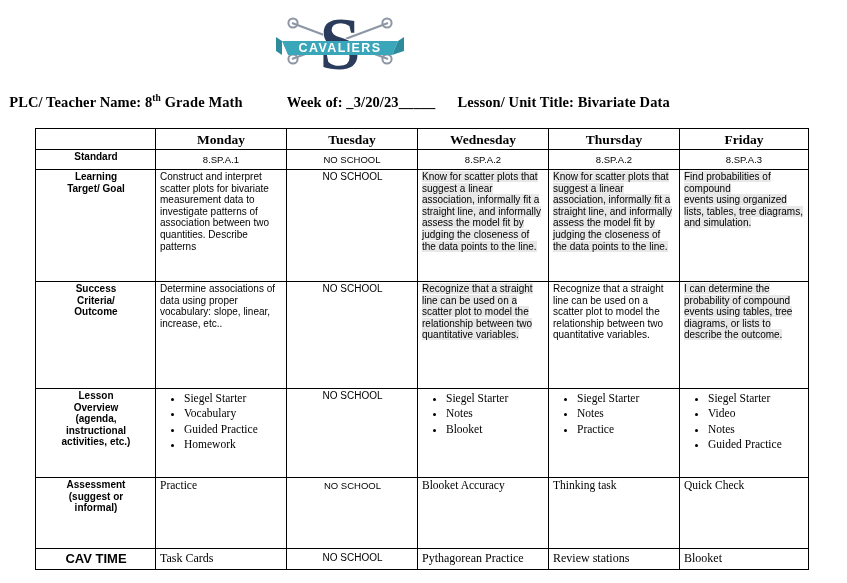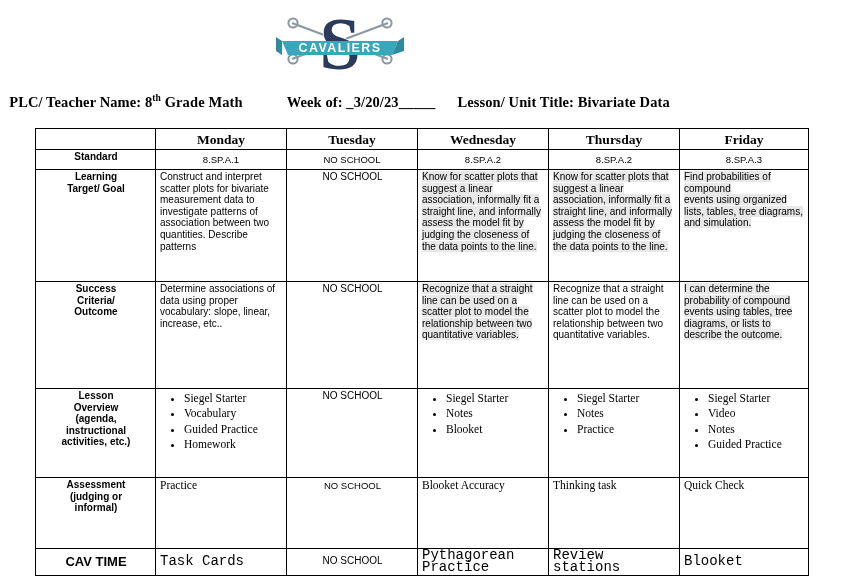--- a/index.html
+++ b/index.html
@@ -160,22 +160,22 @@
 
   tr.r-ct td {
     vertical-align: middle;
     padding-top: 1px;
   }
   tr.r-ct td.rowlabel {
     font-size: 13px;
     margin-top: 38px;
   }
   tr.r-ct td.val {
-    font-family: Liberation Mono, monospace;
-    font-size: 14px;
+    font-family: Liberation Serif, serif;
+    font-size: 12px;
   }
   tr.r-ct td.noschool { vertical-align: middle; padding-top: 0; }
   tr.r-as td.val, tr.r-as td.noschool {
     font-family: "Liberation Serif", serif;
     font-size: 11.5px;
     padding-top: 2px;
   }
   tr.r-as td.noschool {
     font-family: "Liberation Sans", sans-serif;
     font-size: 9.5px;
@@ -320,21 +320,21 @@
               <li>Video</li>
               <li>Notes</li>
               <li>Guided Practice</li>
             </ul>
         </td>
       </tr>
 
       <tr class="r-as">
         <td class="rowlabel">
           <div>Assessment</div>
-          <div>(judging or</div>
+          <div>(suggest or</div>
           <div>informal)</div>
         </td>
         <td class="val">Practice</td>
         <td class="noschool">NO SCHOOL</td>
         <td class="val">Blooket Accuracy</td>
         <td class="val">Thinking task</td>
         <td class="val">Quick Check</td>
       </tr>
 
       <tr class="r-ct">

